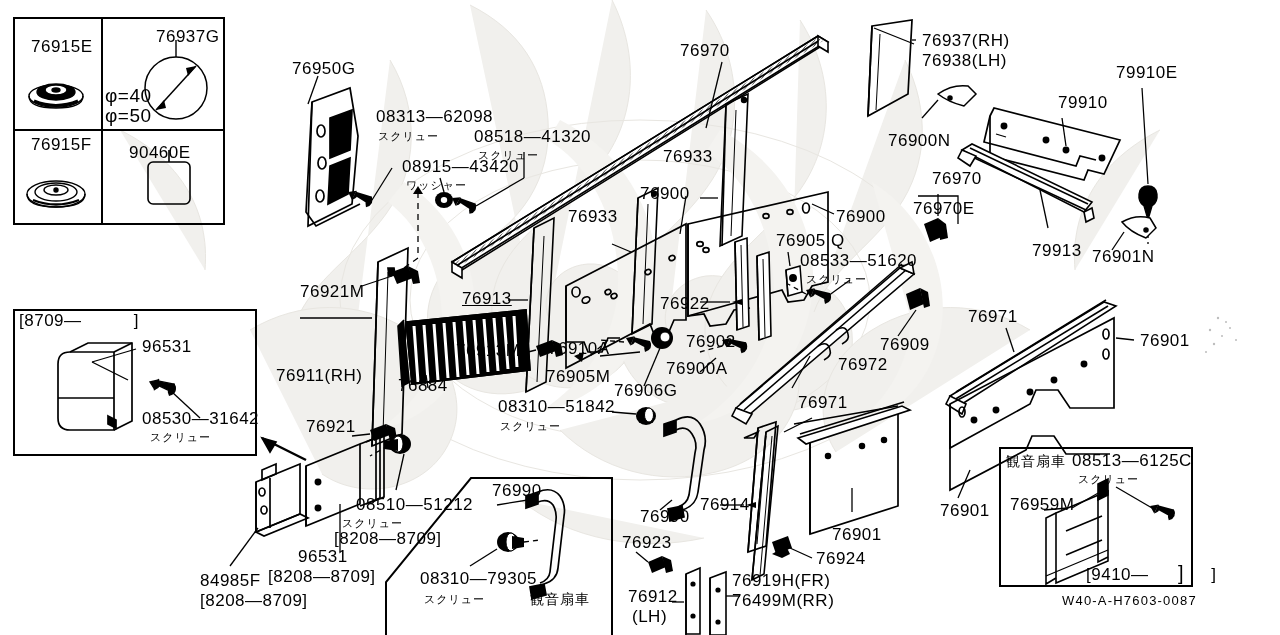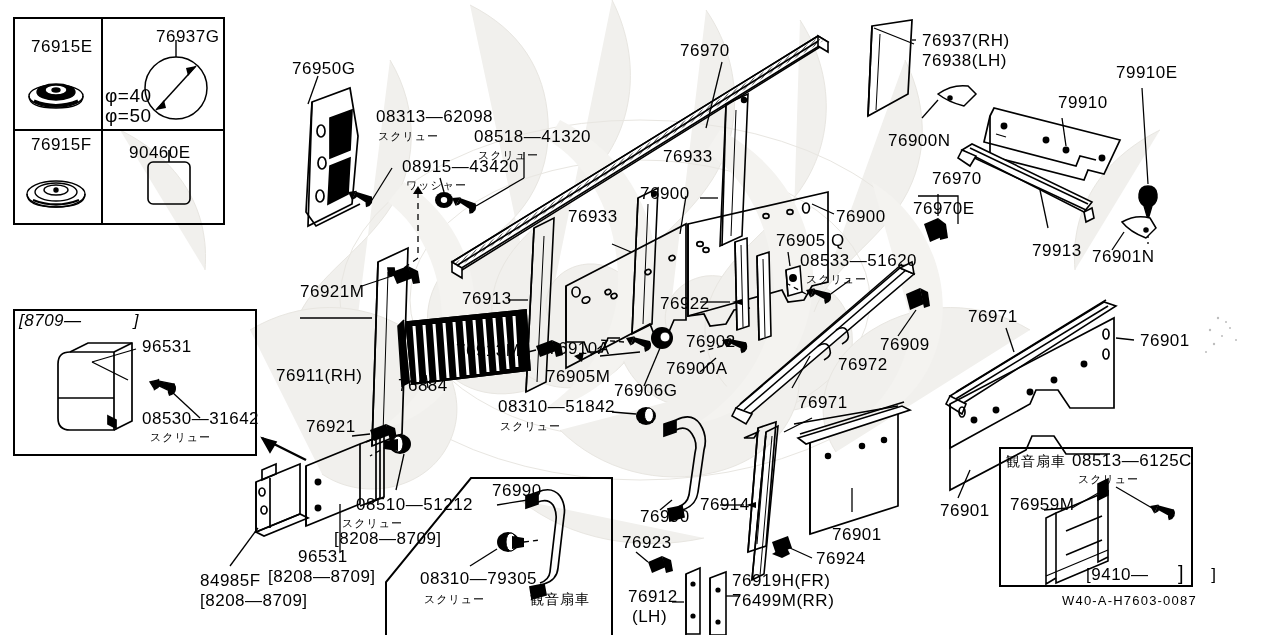--- a/index.html
+++ b/index.html
@@ -565,21 +565,21 @@
   </g>
 </svg>
 
 <div class="lbl" style="left:31px;top:38px;">76915E</div>
 <div class="lbl" style="left:156px;top:28px;">76937G</div>
 <div class="lbl small" style="left:105px;top:86px;">φ=40</div>
 <div class="lbl small" style="left:105px;top:106px;">φ=50</div>
 <div class="lbl" style="left:31px;top:136px;">76915F</div>
 <div class="lbl" style="left:129px;top:144px;">90460E</div>
 
-<div class="lbl" style="left:19px;top:312px;width:120px;font-style:italic;">[8709—          ]</div>
+<div class="lbl" style="left:19px;top:312px;width:120px;">[8709—          ]</div>
 <div class="lbl" style="left:142px;top:338px;">96531</div>
 <div class="lbl" style="left:142px;top:410px;">08530—31642</div>
 <div class="lbl jp" style="left:150px;top:432px;">スクリュー</div>
 
 <div class="lbl" style="left:492px;top:482px;">76990</div>
 <div class="lbl" style="left:420px;top:570px;">08310—79305</div>
 <div class="lbl jp" style="left:424px;top:594px;">スクリュー</div>
 <div class="lbl jp2" style="left:530px;top:592px;">観音扇車</div>
 
 <div class="lbl jp2" style="left:1006px;top:454px;">観音扇車</div>
@@ -611,21 +611,21 @@
 <div class="lbl" style="left:1092px;top:248px;">76901N</div>
 
 <div class="lbl" style="left:932px;top:170px;">76970</div>
 <div class="lbl" style="left:906px;top:200px;margin-left:7px;">76970E</div>
 
 <div class="lbl" style="left:776px;top:232px;">76905 Q</div>
 <div class="lbl" style="left:800px;top:252px;">08533—51620</div>
 <div class="lbl jp" style="left:806px;top:274px;">スクリュー</div>
 
 <div class="lbl" style="left:300px;top:283px;">76921M</div>
-<div class="lbl" style="left:462px;top:290px;">76913</div>
+<div class="lbl" style="left:462px;top:290px;text-decoration:underline;">76913</div>
 <div class="lbl" style="left:456px;top:342px;">76913M</div>
 <div class="lbl" style="left:276px;top:367px;">76911(RH)</div>
 <div class="lbl" style="left:398px;top:377px;">76884</div>
 <div class="lbl" style="left:306px;top:418px;">76921</div>
 
 <div class="lbl" style="left:660px;top:295px;">76922</div>
 <div class="lbl" style="left:686px;top:333px;">76902</div>
 <div class="lbl" style="left:666px;top:360px;">76900A</div>
 <div class="lbl" style="left:548px;top:340px;">76910A</div>
 <div class="lbl" style="left:546px;top:368px;">76905M</div>

